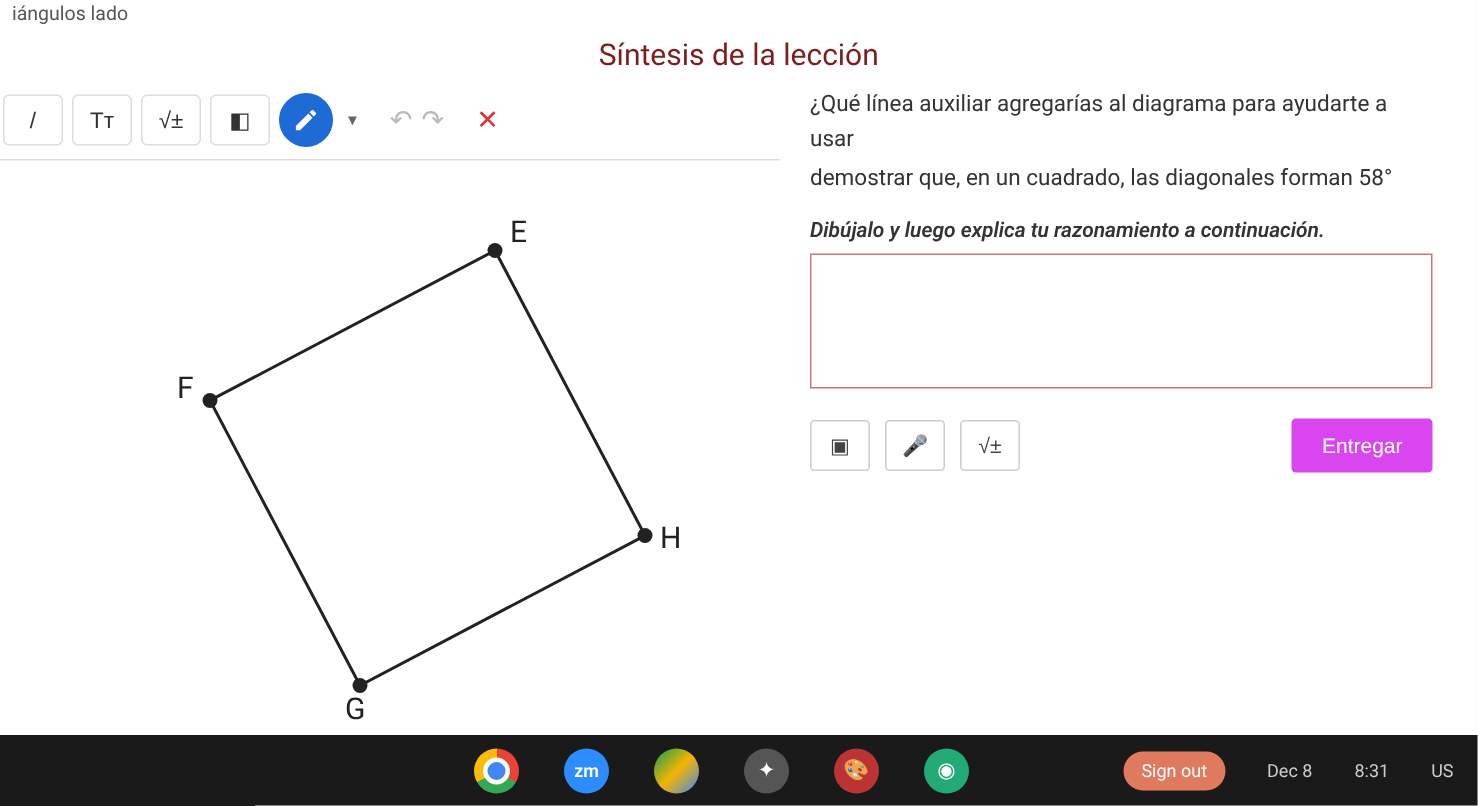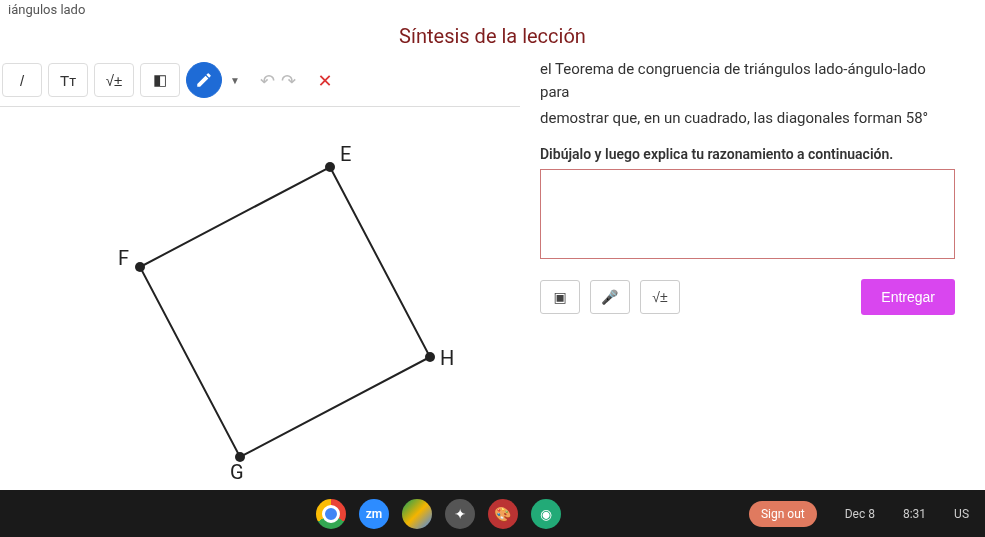--- a/index.html
+++ b/index.html
@@ -112,20 +112,21 @@
     font-size: 15px;
     color: #333;
     line-height: 1.5;
   }
   .question p { margin-bottom: 4px; }
   .prompt-bold {
     font-weight: 600;
     margin-top: 14px;
     margin-bottom: 8px;
     font-size: 14px;
+    font-style: italic;
   }
   .answer-box {
     border: 1px solid #c77;
     background: #fff;
     width: 100%;
     height: 90px;
     padding: 6px;
     font-size: 14px;
     resize: none;
     outline: none;
@@ -162,21 +163,21 @@
   .shelf {
     position: absolute;
     left: 0; right: 0; bottom: 0;
     height: 47px;
     background: #1a1a1a;
     display: flex;
     align-items: center;
     padding: 0 16px;
     gap: 18px;
   }
-  .shelf .apps { display:flex; gap:13px; align-items:center; margin-left: 300px;}
+  .shelf .apps { display:flex; gap:30px; align-items:center; margin-left: 300px;}
   .shelf-icon {
     width: 30px; height: 30px; border-radius: 50%;
     display:flex;align-items:center;justify-content:center;
     font-size: 14px; color:#fff;
     cursor:pointer;
   }
   .chrome { background: conic-gradient(#ea4335 0 120deg,#34a853 120deg 240deg,#fbbc05 240deg 360deg); position:relative;}
   .chrome::after{content:"";position:absolute;width:12px;height:12px;background:#4285f4;border:3px solid #fff;border-radius:50%;}
   .zoom { background:#2d8cff; font-weight:600; font-size:12px;}
   .drive { background:linear-gradient(135deg,#0f9d58,#f4b400,#4285f4);}
@@ -237,21 +238,21 @@
             <text x="340" y="218" font-size="20" fill="#222">H</text>
             <text x="130" y="332" font-size="20" fill="#222">G</text>
             <text x="18" y="118" font-size="20" fill="#222">F</text>
           </svg>
         </div>
       </div>
     </div>
 
     <div class="right">
       <div class="question">
-        <p>el Teorema de congruencia de triángulos lado-ángulo-lado para</p>
+        <p>¿Qué línea auxiliar agregarías al diagrama para ayudarte a usar</p>
         <p>demostrar que, en un cuadrado, las diagonales forman 58°</p>
         <p class="prompt-bold">Dibújalo y luego explica tu razonamiento a continuación.</p>
       </div>
 
       <textarea class="answer-box" placeholder="" style=""></textarea>
 
       <div class="answer-tools">
         <button class="ans-tool">
           <span>▣</span>
         </button>

